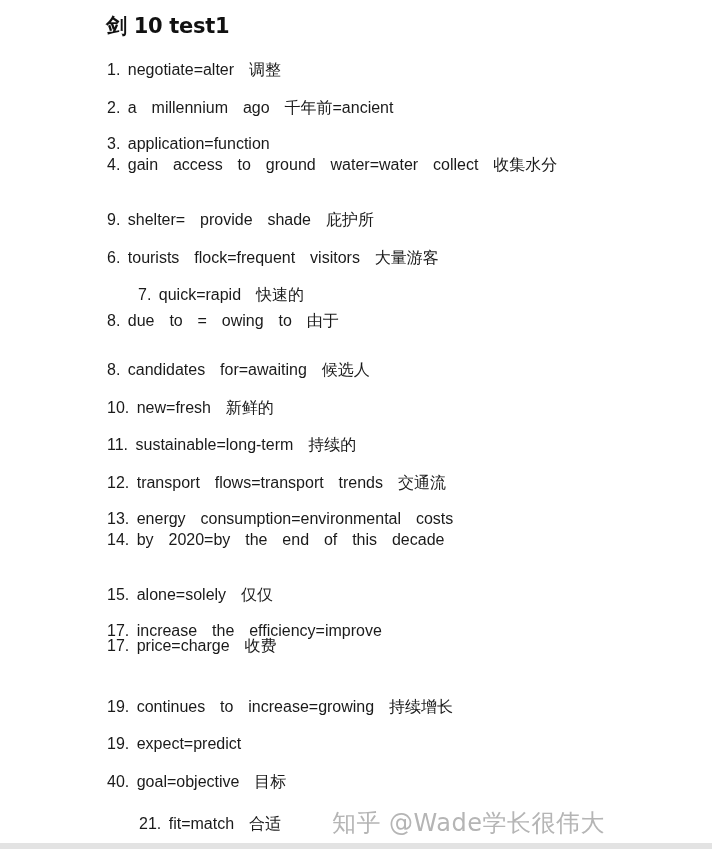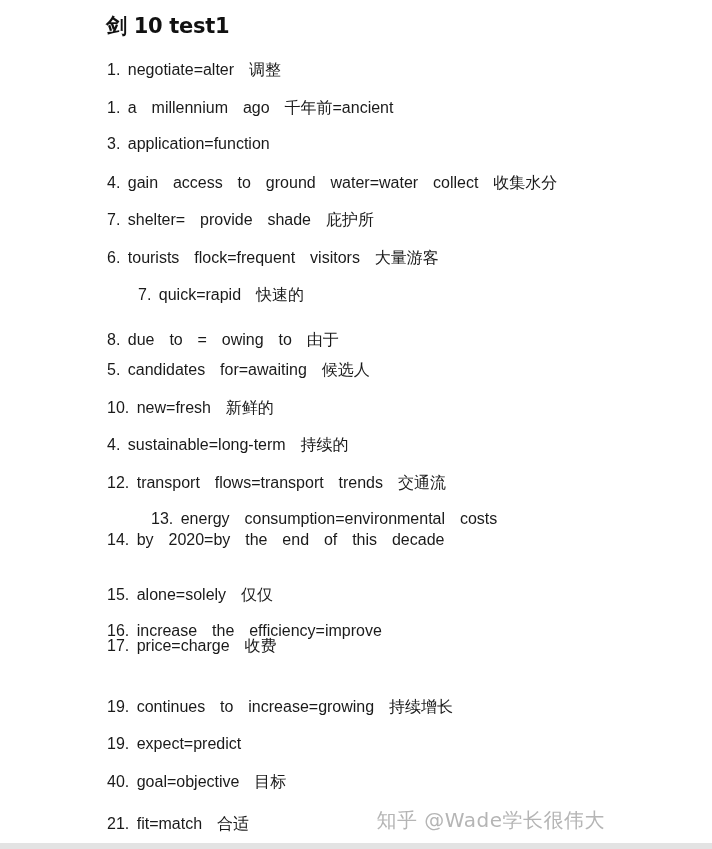--- a/index.html
+++ b/index.html
@@ -47,52 +47,52 @@
       font-size: 16px;
       color: #1a1a1a;
       white-space: pre;
       word-spacing: 3px;
     }
     .watermark {
       position: absolute;
       right: 18px;
       top: 807px;
       font-family: "DejaVu Sans", sans-serif;
-      font-size: 20px;
+      font-size: 24px;
       color: #b5b5b5;
       white-space: nowrap;
       letter-spacing: 0.5px;
     }
   </style>
 </head>
 <body>
 
 <div class="page">
   <h1 class="title">剑 10 test1</h1>
 
   <div id="item-list">
     <div class="item" style="top: 60px;">1. negotiate=alter  调整</div>
-    <div class="item" style="top: 98px;">1. a  millennium  ago  千年前=ancient</div>
+    <div class="item" style="top: 98px;">2. a  millennium  ago  千年前=ancient</div>
     <div class="item" style="top: 135px;">3. application=function</div>
-    <div class="item" style="top: 173px;">4. gain  access  to  ground  water=water  collect  收集水分</div>
-    <div class="item" style="top: 210px;">7. shelter=  provide  shade  庇护所</div>
+    <div class="item" style="top: 155px;">4. gain  access  to  ground  water=water  collect  收集水分</div>
+    <div class="item" style="top: 210px;">9. shelter=  provide  shade  庇护所</div>
     <div class="item" style="top: 248px;">6. tourists  flock=frequent  visitors  大量游客</div>
     <div class="item" style="top: 285px; margin-left: 31px;">7. quick=rapid  快速的</div>
-    <div class="item" style="top: 330px; text-align: right;">8. due  to  =  owing  to  由于</div>
-    <div class="item" style="top: 360px;">5. candidates  for=awaiting  候选人</div>
+    <div class="item" style="top: 311px; text-align: right;">8. due  to  =  owing  to  由于</div>
+    <div class="item" style="top: 360px;">8. candidates  for=awaiting  候选人</div>
     <div class="item" style="top: 398px; text-align: center;">10. new=fresh  新鲜的</div>
-    <div class="item" style="top: 435px;">4. sustainable=long-term  持续的</div>
+    <div class="item" style="top: 435px;">11. sustainable=long-term  持续的</div>
     <div class="item" style="top: 473px;">12. transport  flows=transport  trends  交通流</div>
-    <div class="item" style="top: 510px; margin-left: 44px;">13. energy  consumption=environmental  costs</div>
+    <div class="item" style="top: 510px;">13. energy  consumption=environmental  costs</div>
     <div class="item" style="top: 531px;">14. by  2020=by  the  end  of  this  decade</div>
     <div class="item" style="top: 585px;">15. alone=solely  仅仅</div>
-    <div class="item" style="top: 622px;">16. increase  the  efficiency=improve</div>
+    <div class="item" style="top: 622px;">17. increase  the  efficiency=improve</div>
     <div class="item" style="top: 636px;">17. price=charge  收费</div>
     <div class="item" style="top: 697px;">19. continues  to  increase=growing  持续增长</div>
     <div class="item" style="top: 735px;">19. expect=predict</div>
     <div class="item" style="top: 772px;">40. goal=objective  目标</div>
-    <div class="item" style="top: 814px;">21. fit=match  合适</div>
+    <div class="item" style="top: 814px; margin-left: 32px;">21. fit=match  合适</div>
   </div>
 
   <div class="watermark">知乎 @Wade学长很伟大</div>
 </div>
 
 <div class="bottom-strip"></div>
 
 </body></html>

